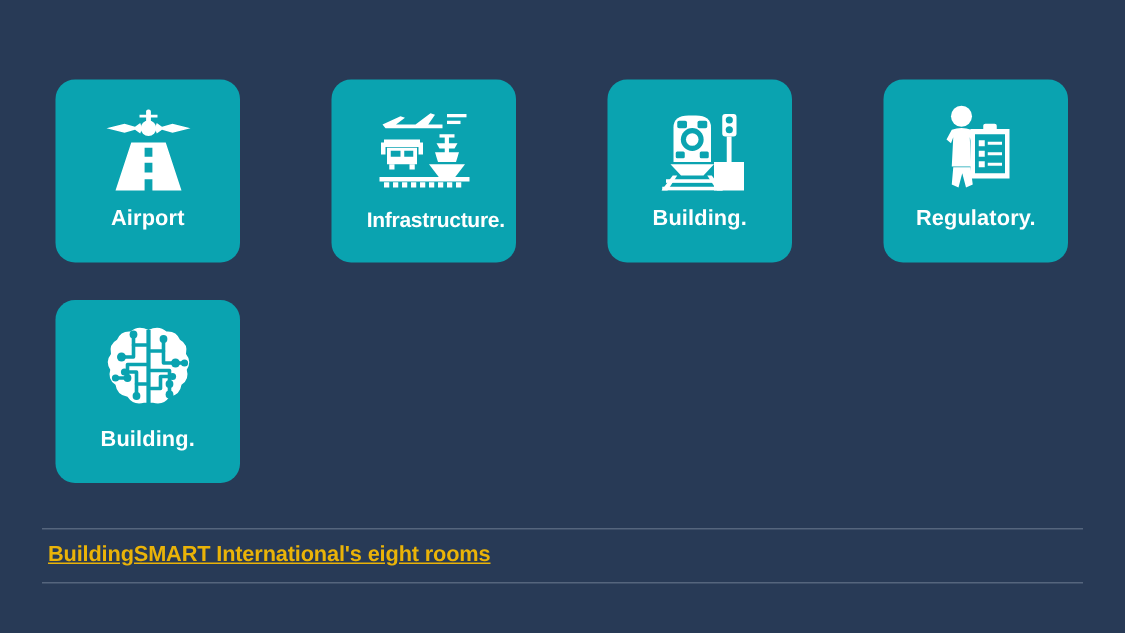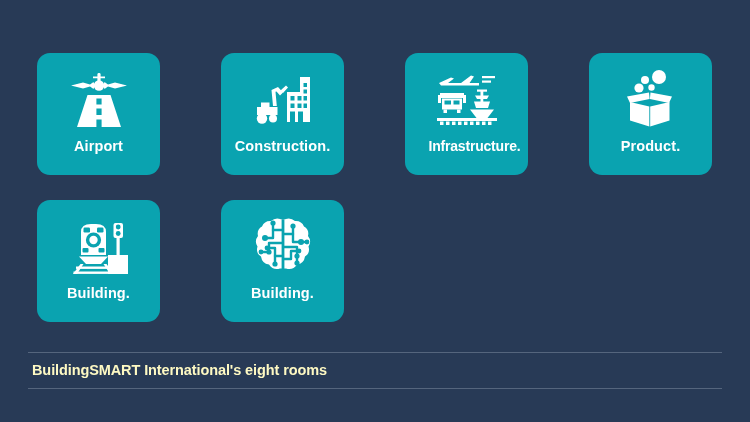--- a/index.html
+++ b/index.html
@@ -74,27 +74,28 @@
     left: 28px;
     top: 352px;
     width: 694px;
   }
   .rule {
     height: 1px;
     background: #55657d;
     width: 100%;
   }
   #caption-text {
-    color: #fef9c3;
+    color: #eab308;
     font-size: 14.5px;
     font-weight: bold;
     letter-spacing: -0.1px;
     padding: 10px 0 9px 4px;
     line-height: 1.1;
     white-space: nowrap;
+    text-decoration: underline;
   }
 </style>
 </head>
 <body>
 
 <div id="slide">
 
   <div id="tile-grid">
 
     <div class="tile">
@@ -106,46 +107,20 @@
           <path d="M30 11.5 L42 11.5 L42 13.3 L30 13.3 Z"></path>
           <path d="M24.5 30 L47.5 30 L58 62 L38.6 62 L38.6 54.5 L33.4 54.5 L33.4 62 L14 62 Z
                    M33.4 33.5 L38.6 33.5 L38.6 39.5 L33.4 39.5 Z
                    M33.4 43.5 L38.6 43.5 L38.6 50 L33.4 50 Z" fill-rule="evenodd"></path>
         </svg>
       </div>
       <div class="tile-label">Airport</div>
     </div>
 
 
-    <div class="tile">
-      <div class="tile-icon">
-        <svg viewBox="0 0 72 66" xmlns="http://www.w3.org/2000/svg" fill="#ffffff">
-
-          <path d="M40 27 L53 27 L53 12 L63 12 L63 57 L40 57 Z
-                   M43.5 31 L47.5 31 L47.5 35.5 L43.5 35.5 Z
-                   M50.5 31 L54.5 31 L54.5 35.5 L50.5 35.5 Z
-                   M56.5 18 L60 18 L60 22 L56.5 22 Z
-                   M56.5 24.5 L60 24.5 L60 28.5 L56.5 28.5 Z
-                   M43.5 38.5 L47.5 38.5 L47.5 43 L43.5 43 Z
-                   M50.5 38.5 L54.5 38.5 L54.5 43 L50.5 43 Z
-                   M56.5 31 L60 31 L60 35.5 L56.5 35.5 Z
-                   M56.5 38.5 L60 38.5 L60 43 L56.5 43 Z
-                   M43 46.5 L48 46.5 L48 57 L43 57 Z
-                   M51 46.5 L56 46.5 L56 57 L51 57 Z" fill-rule="evenodd"></path>
-
-          <path d="M26 41 L24.5 25 L31 22 L36 27.5 L33 30.5 L29.5 26.5 L28.5 26.8 L29.8 41 Z"></path>
-          <path d="M33.5 25.5 L39 20.5 L41 22.5 L36 28 Z"></path>
-
-          <path d="M10 42 L14 42 L14 37.5 L22.5 37.5 L22.5 42 L30.5 42 L30.5 50 L10 50 Z"></path>
-          <circle cx="15" cy="53.5" r="5.2"></circle>
-          <circle cx="26" cy="53.5" r="4"></circle>
-        </svg>
-      </div>
-      <div class="tile-label">Construction.</div>
-    </div>
 
     <div class="tile">
       <div class="tile-icon">
         <svg viewBox="0 0 72 66" xmlns="http://www.w3.org/2000/svg" fill="#ffffff">
 
           <path d="M8 18 L20 12.5 L23 13.5 L17 18 L30 18 L40 10.5 L43 11.5 L38.5 18 L48 18 L48 20.5 L10 20.5 Z"></path>
           <rect x="51" y="11" width="13" height="2.2"></rect>
           <rect x="51" y="15.5" width="9" height="2.2"></rect>
 
           <path d="M9 28 L33 28 L33 33 L9 33 Z"></path>
@@ -171,37 +146,20 @@
                    M33 56.5 L36.5 56.5 L36.5 60 L33 60 Z
                    M39 56.5 L42.5 56.5 L42.5 60 L39 60 Z
                    M45 56.5 L48.5 56.5 L48.5 60 L45 60 Z
                    M51 56.5 L54.5 56.5 L54.5 60 L51 60 Z
                    M57 56.5 L60.5 56.5 L60.5 60 L57 60 Z"></path>
         </svg>
       </div>
       <div class="tile-label tight">Infrastructure.</div>
     </div>
 
-    <div class="tile">
-      <div class="tile-icon">
-        <svg viewBox="0 0 72 66" xmlns="http://www.w3.org/2000/svg" fill="#ffffff">
-          <circle cx="44" cy="12" r="7"></circle>
-          <circle cx="30" cy="15" r="4"></circle>
-          <circle cx="36.5" cy="22.5" r="3.2"></circle>
-          <circle cx="24" cy="23" r="4.6"></circle>
-
-          <path d="M12 31.5 L34 27.5 L34.6 34 L15 38 Z"></path>
-          <path d="M57 31.5 L35.5 27.5 L34.9 34 L54 38 Z"></path>
-
-          <path d="M15 37 L34.3 41.5 L34.3 61.5 L15 55.5 Z"></path>
-          <path d="M54.5 37 L35.2 41.5 L35.2 61.5 L54.5 55.5 Z"></path>
-        </svg>
-      </div>
-      <div class="tile-label">Product.</div>
-    </div>
 
     <div class="tile">
       <div class="tile-icon">
         <svg viewBox="0 0 72 66" xmlns="http://www.w3.org/2000/svg" fill="#ffffff">
 
           <path d="M18 20 Q18 12 28 12 L33 12 Q43 12 43 20 L43 43 L18 43 Z"></path>
           <circle cx="30.5" cy="28" r="7.6" fill="#0aa3b0"></circle>
           <circle cx="30.5" cy="28" r="4.2"></circle>
           <rect x="20.5" y="15.5" width="6.5" height="5" rx="1.2" fill="#0aa3b0"></rect>
           <rect x="34" y="15.5" width="6.5" height="5" rx="1.2" fill="#0aa3b0"></rect>
@@ -218,20 +176,42 @@
           <rect x="53.5" y="26" width="3.2" height="22"></rect>
           <rect x="50.5" y="11" width="9.5" height="15" rx="2"></rect>
           <circle cx="55.2" cy="15" r="2.4" fill="#0aa3b0"></circle>
           <circle cx="55.2" cy="21.5" r="2.4" fill="#0aa3b0"></circle>
           <path d="M45 43 L65 43 L65 62 L45 62 Z"></path>
         </svg>
       </div>
       <div class="tile-label">Building.</div>
     </div>
 
+    <div class="tile">
+      <div class="tile-icon">
+        <svg viewBox="0 0 72 66" xmlns="http://www.w3.org/2000/svg" fill="#ffffff">
+
+          <circle cx="26" cy="12.5" r="7"></circle>
+          <path d="M19.5 21.5 Q26 19 32.5 21.5 L36 28 L33 30.5 L31.5 26.5 L32.5 46 L19.5 46 L20.5 26.5 L19 30.5 L16 28 Z"></path>
+          <path d="M20.5 46.5 L32 46.5 L33.5 58 L29 60 L26.5 50.5 L24 60 L19.5 58 Z"></path>
+
+          <path d="M32 21 L58 21 L58 54 L32 54 Z"></path>
+          <path d="M35 24.5 L55 24.5 L55 50.5 L35 50.5 Z" fill="#0aa3b0"></path>
+          <rect x="40.5" y="17.5" width="9" height="5.5" rx="1.4"></rect>
+
+          <rect x="37.5" y="28.5" width="4" height="4"></rect>
+          <rect x="43.5" y="29.5" width="9.5" height="2"></rect>
+          <rect x="37.5" y="35.5" width="4" height="4"></rect>
+          <rect x="43.5" y="36.5" width="9.5" height="2"></rect>
+          <rect x="37.5" y="42.5" width="4" height="4"></rect>
+          <rect x="43.5" y="43.5" width="9.5" height="2"></rect>
+        </svg>
+      </div>
+      <div class="tile-label">Regulatory.</div>
+    </div>
 
     <div class="tile">
       <div class="tile-icon">
         <svg viewBox="0 0 72 66" xmlns="http://www.w3.org/2000/svg">
 
           <path d="M36 8
                    Q29 4.5 24 9
                    Q17.5 8.5 15 14.5
                    Q9.5 17.5 11 24
                    Q7 29 10.5 34.5

